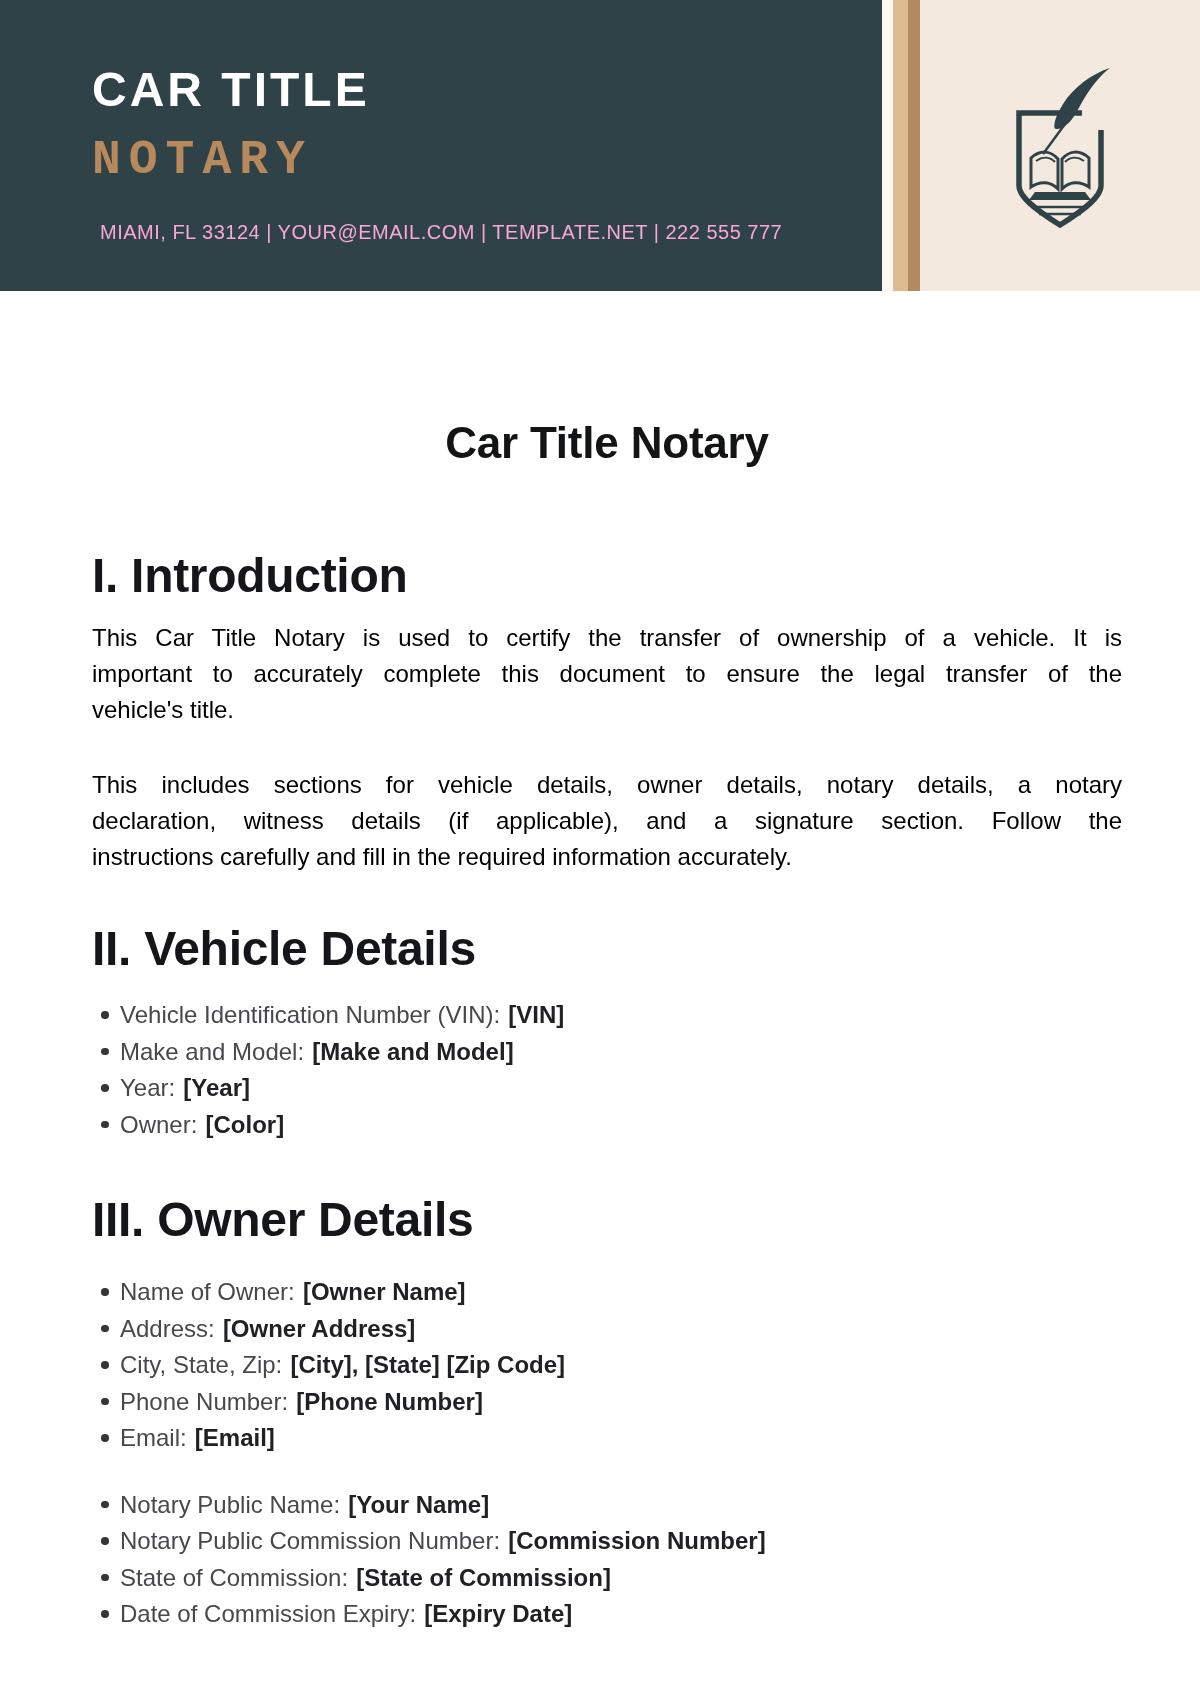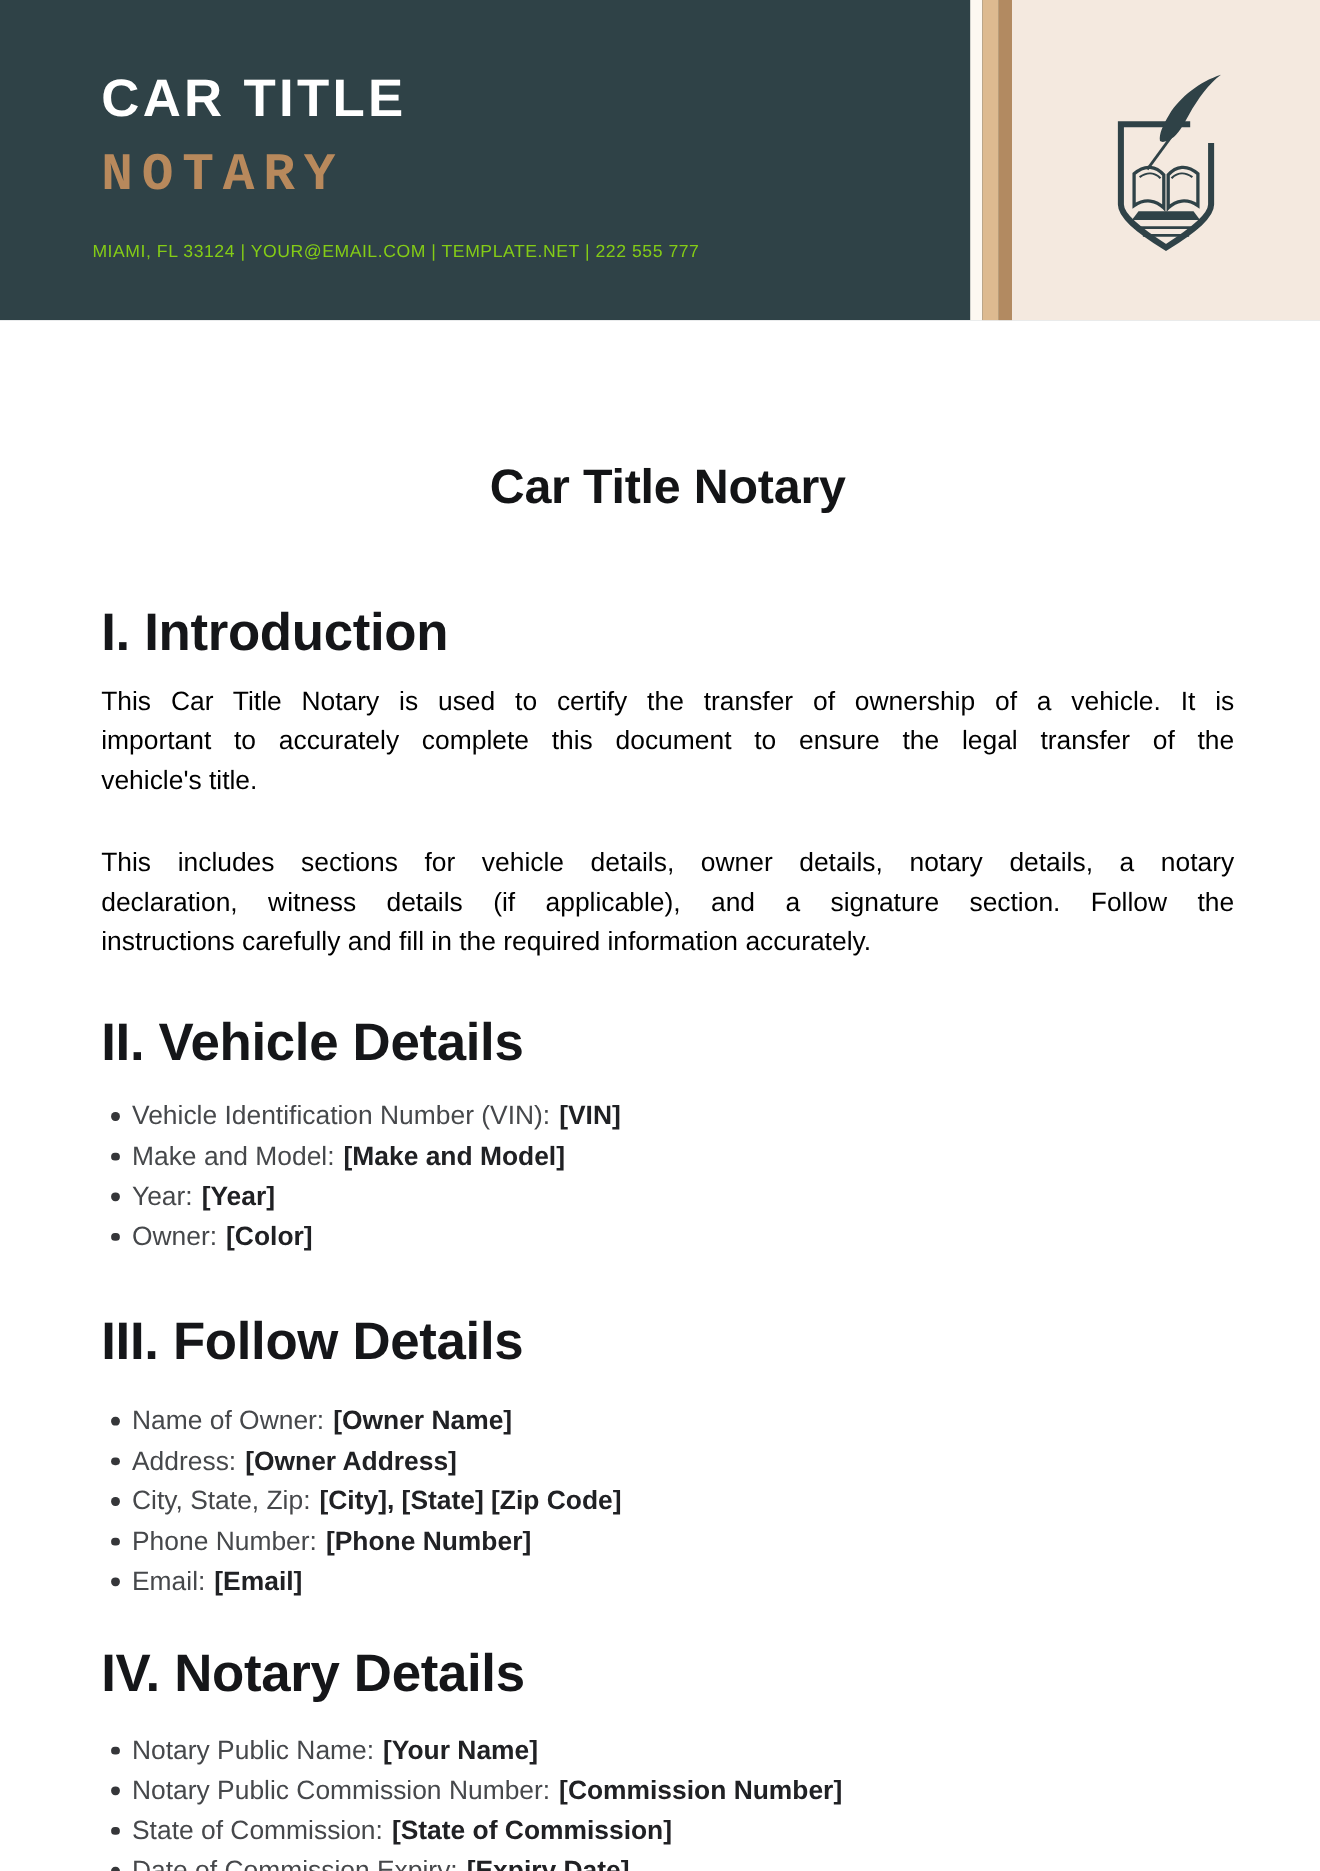--- a/index.html
+++ b/index.html
@@ -6,22 +6,22 @@
   html,body { width:1200px; height:1701px; overflow:hidden; background:#ffffff;
               font-family:"Liberation Sans","DejaVu Sans",sans-serif; }
 
   
   .header { position:relative; width:1200px; height:291px; background:#2f4247; }
   .brand { position:absolute; left:92px; top:54px; }
   .brand-line1 { font-size:48px; font-weight:700; line-height:71px;
                  letter-spacing:3px; color:#ffffff; white-space:nowrap; }
   .brand-line2 { font-size:48px; font-weight:700; line-height:71px;
                  letter-spacing:8px; color:#b8895c; white-space:nowrap;font-family:Liberation Mono, monospace; }
-  .contact { position:absolute; left:84px; top:221px; font-size:16px;
-             letter-spacing:0.5px; color:#84cc16; white-space:nowrap; }
+  .contact { position:absolute; left:100px; top:221px; font-size:20px;
+             letter-spacing:0.5px; color:#f9a8d4; white-space:nowrap; }
   .stripe { position:absolute; top:0; height:291px; }
   .stripe-white { left:882px; width:11px; background:#fdf8f1; }
   .stripe-light { left:893px; width:15px; background:#ddba90; }
   .stripe-dark  { left:908px; width:12px; background:#b28a61; }
   .logo-panel { position:absolute; left:920px; top:0; width:280px; height:291px;
                 background:#f4e9df; }
   .logo-box { position:absolute; left:75px; top:58px; width:130px; height:180px; }
 
   
   .doc { padding:0 78px 0 92px; }
@@ -115,21 +115,21 @@
     <li>
       <span class="dot"></span>
       <span>Year:</span><span class="bval">[Year]</span>
     </li>
     <li>
       <span class="dot"></span>
       <span>Owner:</span><span class="bval">[Color]</span>
     </li>
   </ul>
 
-  <h2 class="sec-heading mt-owner">III. Follow Details</h2>
+  <h2 class="sec-heading mt-owner">III. Owner Details</h2>
   <ul class="blist blist-owner">
     <li>
       <span class="dot"></span>
       <span>Name of Owner:</span><span class="bval">[Owner Name]</span>
     </li>
     <li>
       <span class="dot"></span>
       <span>Address:</span><span class="bval">[Owner Address]</span>
     </li>
     <li>
@@ -139,21 +139,20 @@
     <li>
       <span class="dot"></span>
       <span>Phone Number:</span><span class="bval">[Phone Number]</span>
     </li>
     <li>
       <span class="dot"></span>
       <span>Email:</span><span class="bval">[Email]</span>
     </li>
   </ul>
 
-  <h2 class="sec-heading mt-notary">IV. Notary Details</h2>
   <ul class="blist blist-notary">
     <li>
       <span class="dot"></span>
       <span>Notary Public Name:</span><span class="bval">[Your Name]</span>
     </li>
     <li>
       <span class="dot"></span>
       <span>Notary Public Commission Number:</span><span class="bval">[Commission Number]</span>
     </li>
     <li>

